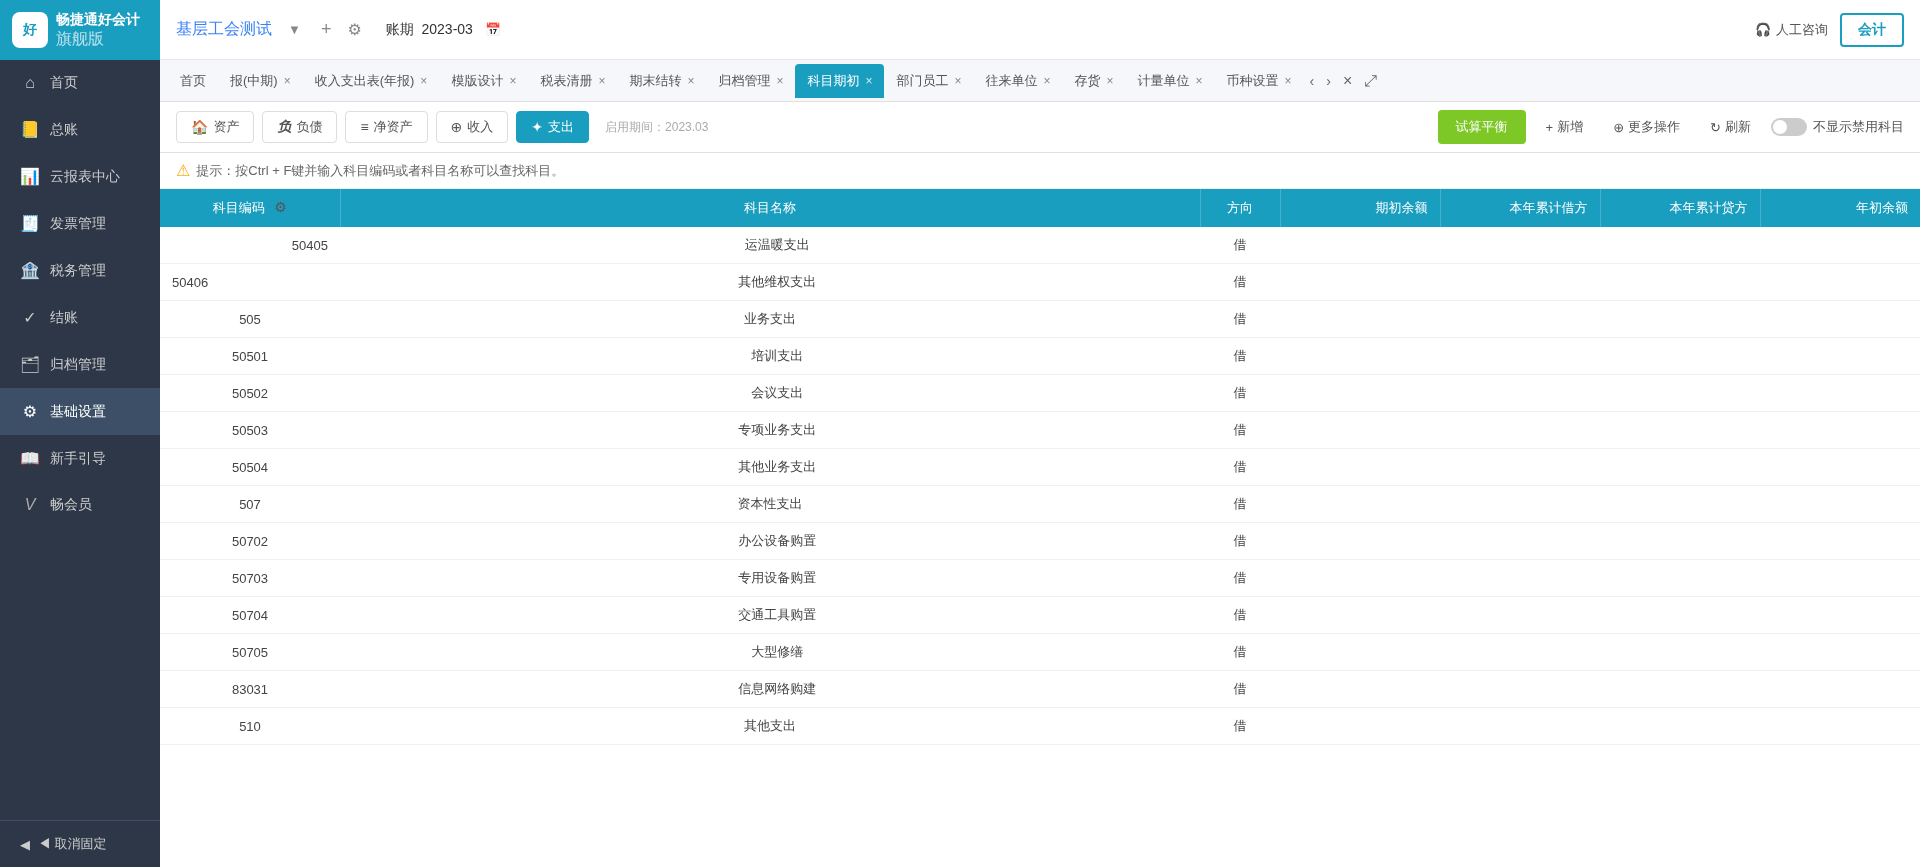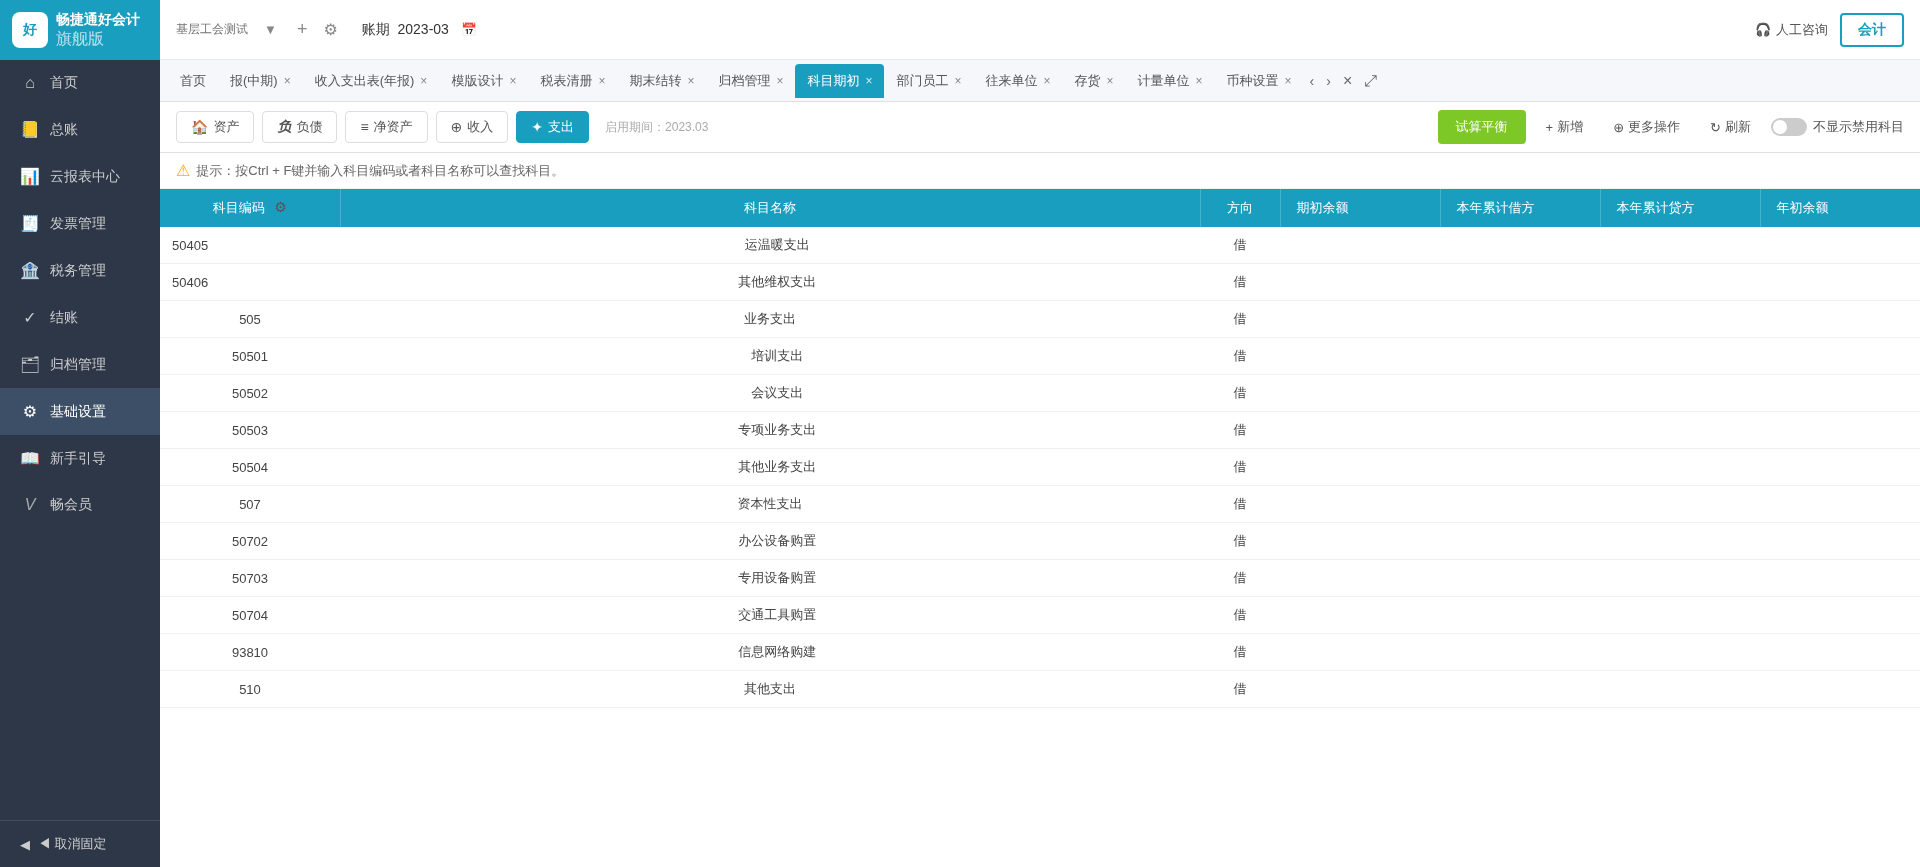--- a/index.html
+++ b/index.html
@@ -17,21 +17,21 @@
     .sidebar-item.active { background: #3d4f66; color: #fff; }
     .sidebar-item-icon { font-size: 16px; width: 20px; text-align: center; }
     .sidebar-item-label { font-size: 14px; }
     .sidebar-bottom { margin-top: auto; padding: 14px 20px; display: flex; align-items: center; gap: 8px; cursor: pointer; color: #ccc; border-top: 1px solid #3d4f66; }
 
     
     .main { flex: 1; display: flex; flex-direction: column; height: 867px; overflow: hidden; }
 
     
     .top-header { height: 60px; background: #fff; display: flex; align-items: center; padding: 0 16px; border-bottom: 1px solid #e8e8e8; gap: 12px; }
-    .company-name { font-size: 12px; color: #737373; font-weight: 500; }
+    .company-name { font-size: 16px; color: #3b82f6; font-weight: 500; }
     .company-dropdown { color: #888; cursor: pointer; margin-left: 4px; }
     .header-add-btn { color: #888; cursor: pointer; font-size: 18px; margin-left: 8px; }
     .header-settings-btn { color: #888; cursor: pointer; font-size: 16px; margin-left: 4px; }
     .header-period { color: #555; font-size: 14px; margin-left: 12px; }
     .header-period span { color: #333; font-weight: 500; }
     .header-calendar-icon { color: #1a9ebf; cursor: pointer; }
     .header-right { margin-left: auto; display: flex; align-items: center; gap: 12px; }
     .header-service { display: flex; align-items: center; gap: 4px; color: #555; cursor: pointer; }
     .header-account-btn { border: 2px solid #1a9ebf; color: #1a9ebf; padding: 6px 16px; border-radius: 4px; cursor: pointer; font-weight: bold; font-size: 14px; }
 
@@ -72,21 +72,21 @@
     thead th { padding: 10px 12px; text-align: center; font-size: 13px; font-weight: 500; border-right: 1px solid rgba(255,255,255,0.2); }
     thead th:last-child { border-right: none; }
     tbody tr { border-bottom: 1px solid #f0f0f0; }
     tbody td { padding: 9px 12px; color: #444; font-size: 13px; }
     tbody td:first-child { text-align: center; }
     tbody td:nth-child(2) { text-align: center; }
     tbody td:nth-child(3) { text-align: center; }
     .col-code { width: 180px; }
     .col-name { width: auto; }
     .col-dir { width: 80px; text-align: center; }
-    .col-num { width: 160px; text-align: left; padding-left: 16px; }
+    .col-num { width: 160px; text-align: right; padding-left: 16px; }
     .gear-icon { color: #555; font-size: 14px; cursor: pointer; margin-left: 6px; }
   </style>
 </head>
 <body>
 
 <div class="sidebar">
   <div class="sidebar-logo">
     <div class="sidebar-logo-icon">
       <span>好</span>
     </div>
@@ -281,21 +281,21 @@
           <th class="col-name">科目名称</th>
           <th class="col-dir">方向</th>
           <th class="col-num">期初余额</th>
           <th class="col-num">本年累计借方</th>
           <th class="col-num">本年累计贷方</th>
           <th class="col-num">年初余额</th>
         </tr>
       </thead>
       <tbody id="table-body">
       <tr>
-      <td style="text-align:left; ">50405</td>
+      <td style="text-align:right; ">50405</td>
       <td style="">&nbsp;&nbsp;&nbsp;&nbsp;运温暖支出</td>
       <td style="text-align:center;">借</td>
       <td></td>
       <td></td>
       <td></td>
       <td></td>
     </tr>
           <tr>
       <td style="text-align:left; ">50406</td>
       <td style="">&nbsp;&nbsp;&nbsp;&nbsp;其他维权支出</td>
@@ -380,21 +380,30 @@
           <tr>
       <td style="text-align:center; ">50704</td>
       <td style="">&nbsp;&nbsp;&nbsp;&nbsp;交通工具购置</td>
       <td style="text-align:center;">借</td>
       <td></td>
       <td></td>
       <td></td>
       <td></td>
     </tr>
           <tr>
-      <td style="text-align:center; ">93810</td>
+      <td style="text-align:center; ">50705</td>
+      <td style="">&nbsp;&nbsp;&nbsp;&nbsp;大型修缮</td>
+      <td style="text-align:center;">借</td>
+      <td></td>
+      <td></td>
+      <td></td>
+      <td></td>
+    </tr>
+          <tr>
+      <td style="text-align:center; ">83031</td>
       <td style="">&nbsp;&nbsp;&nbsp;&nbsp;信息网络购建</td>
       <td style="text-align:center;">借</td>
       <td></td>
       <td></td>
       <td></td>
       <td></td>
     </tr>
           <tr>
       <td style="text-align:center; font-weight:500;">510</td>
       <td style="font-weight:500;">其他支出</td>

